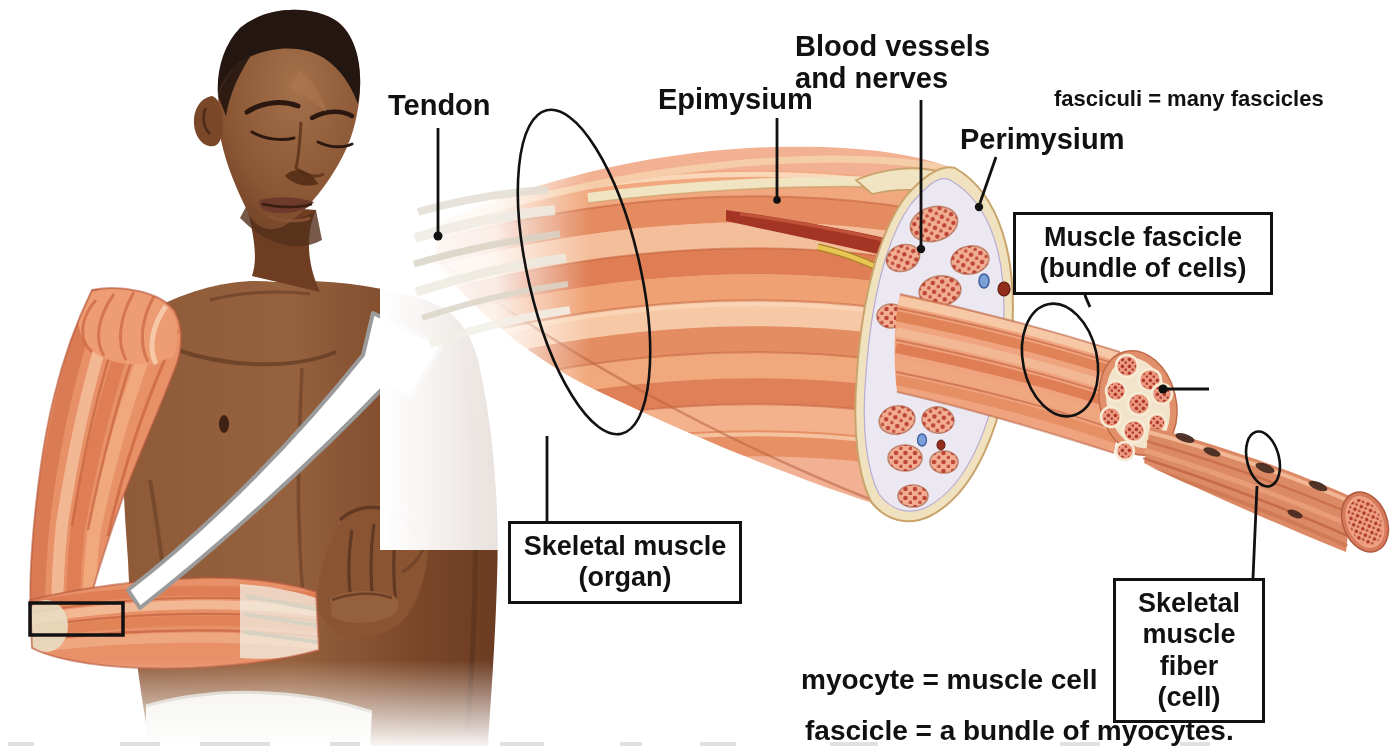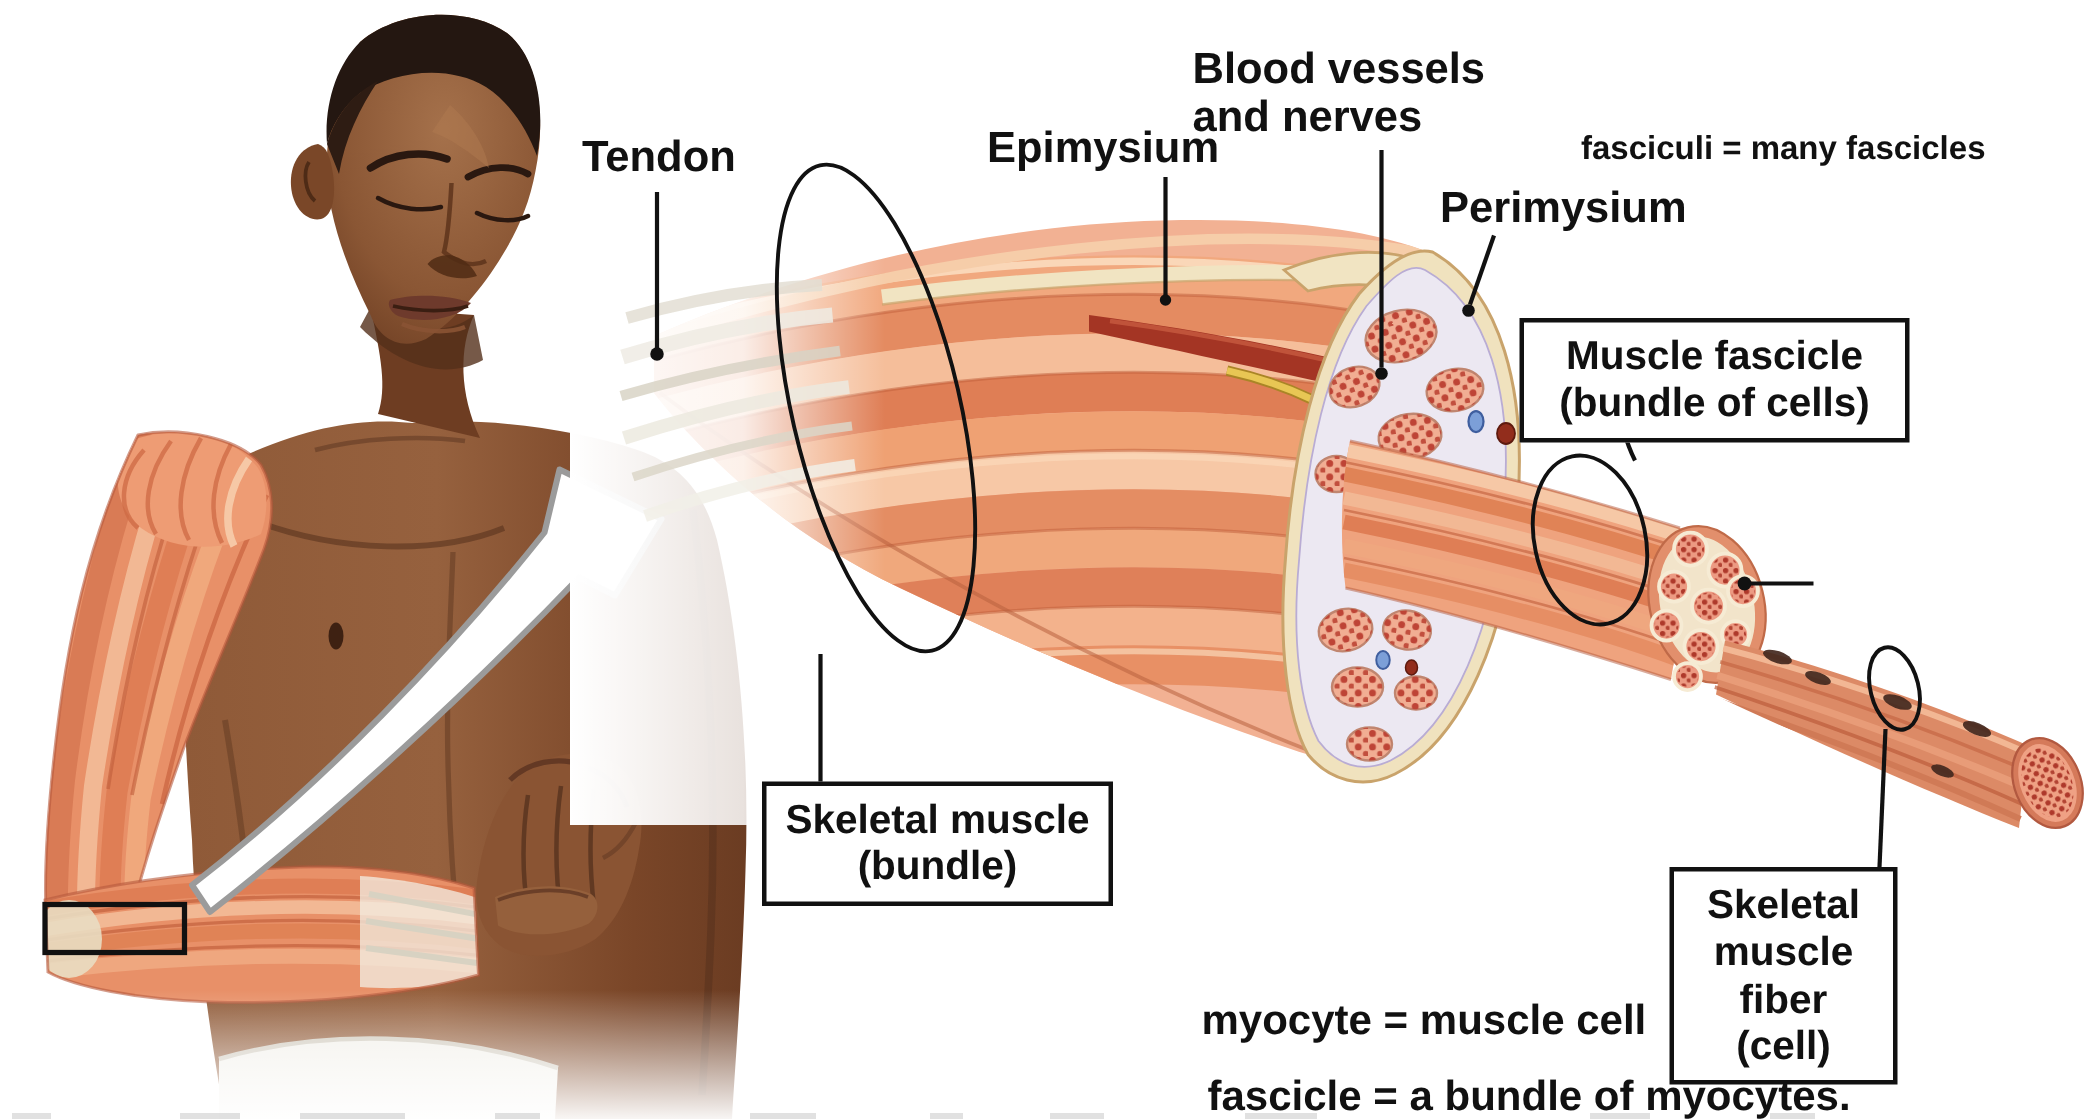--- a/index.html
+++ b/index.html
@@ -338,20 +338,20 @@
 
 <div class="lbl" style="left:388px;top:90px;">Tendon</div>
 <div class="lbl" style="left:658px;top:84px;">Epimysium</div>
 <div class="lbl center" style="left:795px;top:31px;width:244px;">Blood vessels
 and nerves</div>
 <div class="lbl" style="left:1054px;top:87px;font-size:22px;">fasciculi = many fascicles</div>
 <div class="lbl" style="left:960px;top:124px;">Perimysium</div>
 <div class="callout" style="left:1013px;top:177px;width:260px;margin-top:35px;">Muscle fascicle
 (bundle of cells)</div>
 <div class="callout" style="left:508px;top:521px;width:234px;">Skeletal muscle
-(bundle)</div>
+(organ)</div>
 <div class="callout" style="left:1113px;top:578px;width:152px;">Skeletal
 muscle fiber
 (cell)</div>
 <div class="note" style="left:801px;top:664px;">myocyte = muscle cell</div>
 <div class="note" style="left:805px;top:715px;">fascicle = a bundle of myocytes.</div>
 
 </div>
 
 </body></html>

